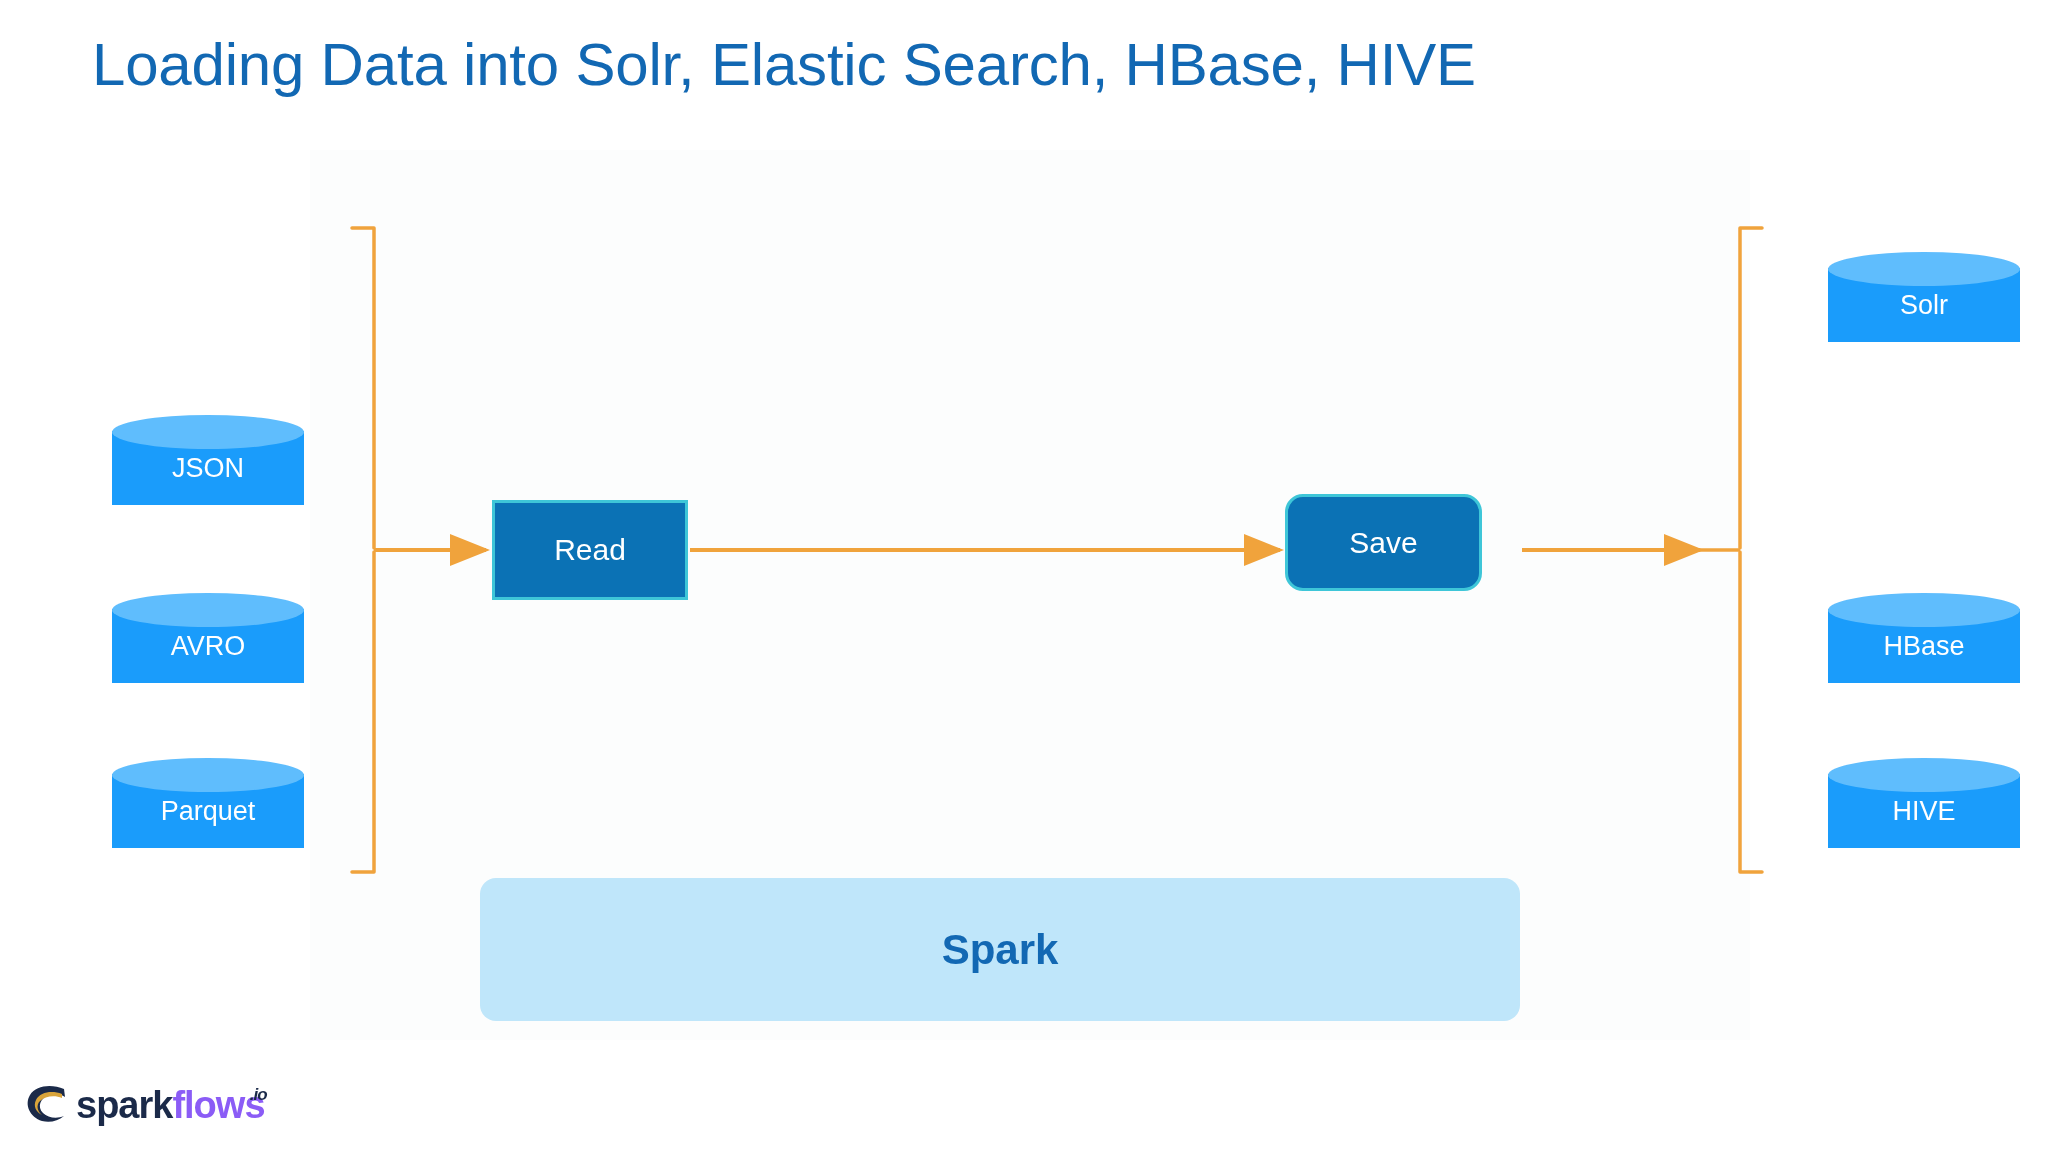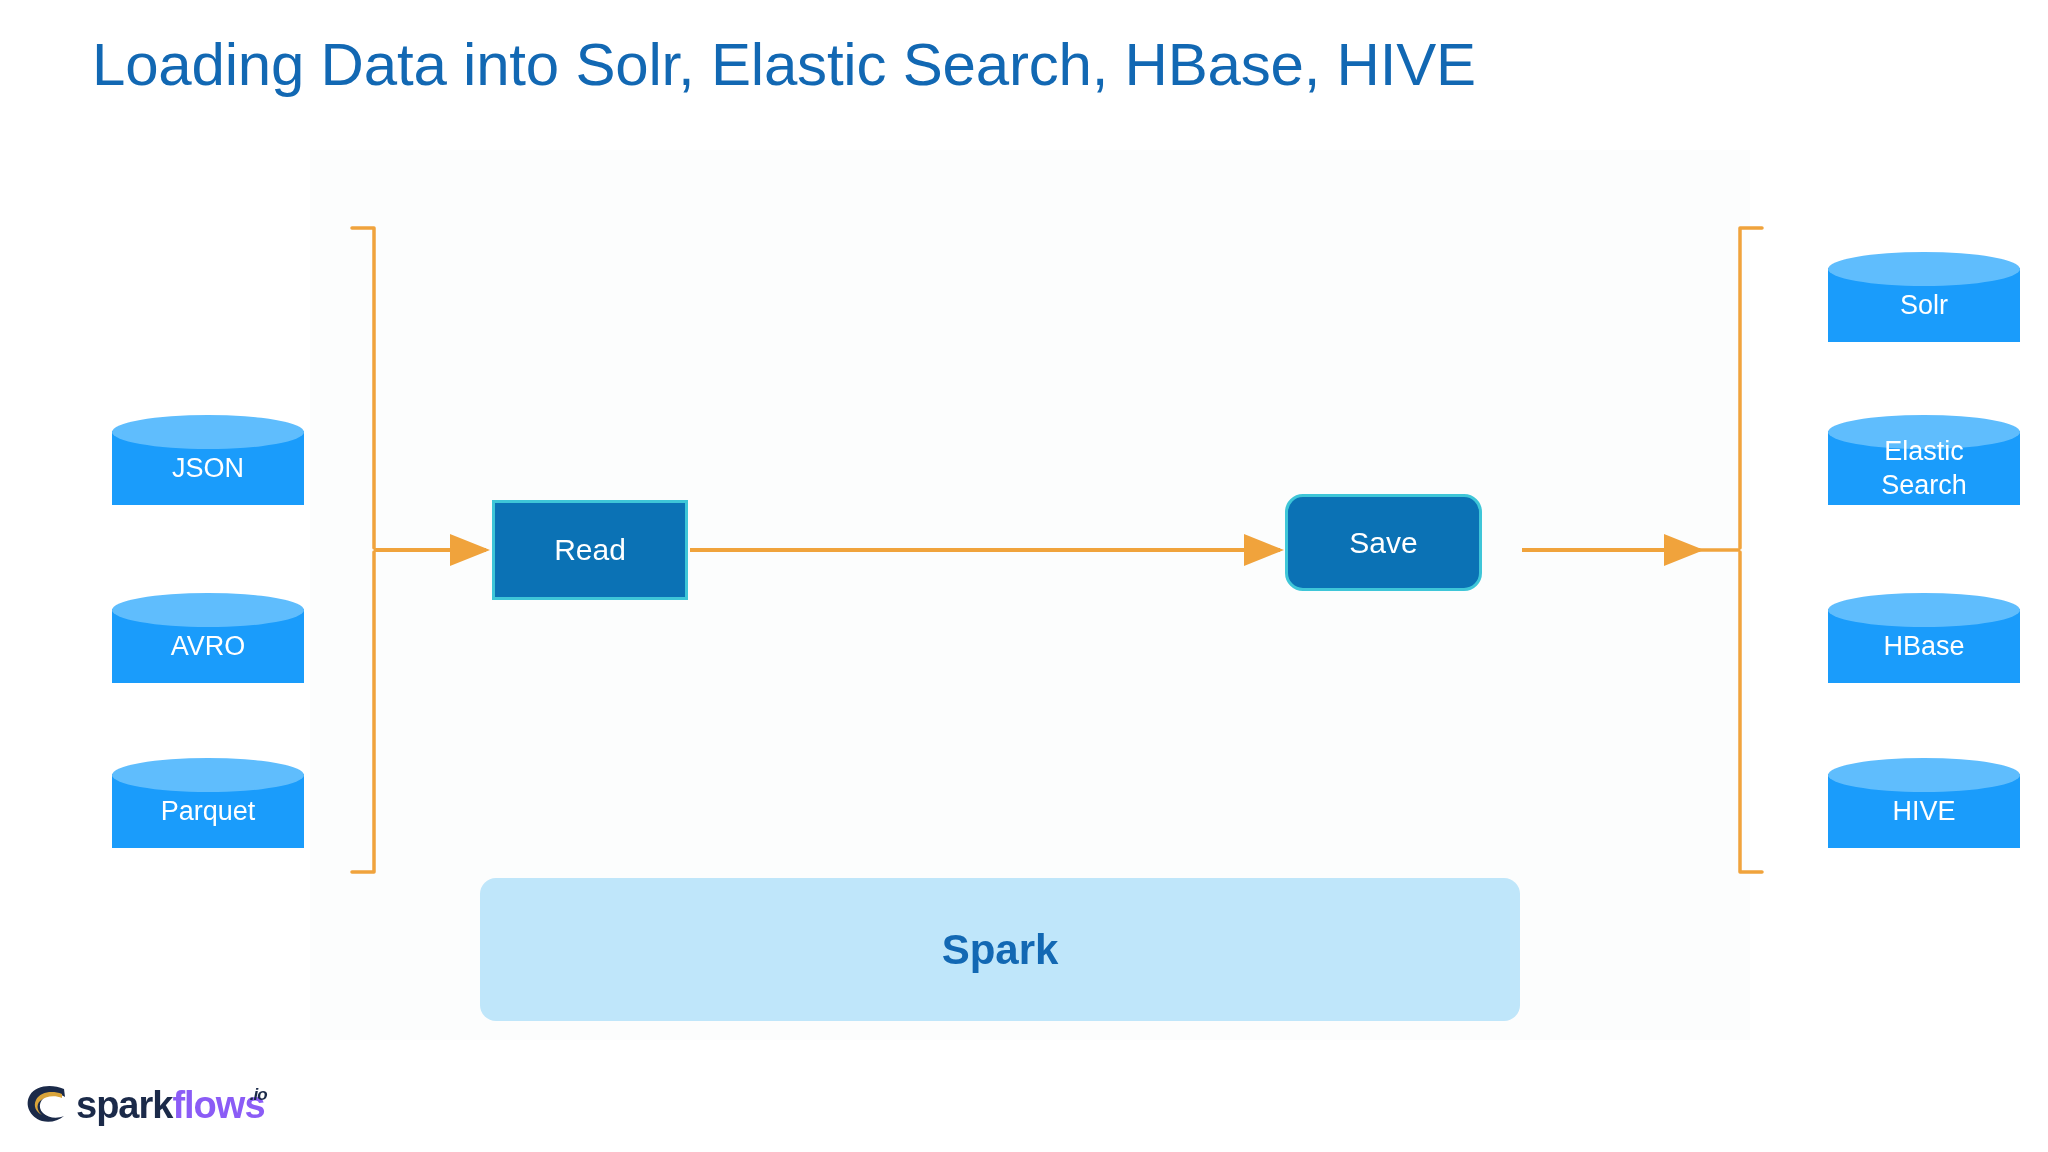--- a/index.html
+++ b/index.html
@@ -246,31 +246,20 @@
     <span>Save</span>
   </div>
 
   <div class="cylinder" style="left:1828px; top:252px;">
     <div class="cyl-bottom"></div>
     <div class="cyl-body"></div>
     <div class="cyl-top"></div>
     <div class="cyl-label">Solr</div>
   </div>
 
-  <div class="cylinder" style="left:1828px; top:415px;">
-    <div class="cyl-bottom"></div>
-    <div class="cyl-body"></div>
-    <div class="cyl-top"></div>
-    <div class="cyl-label two-line">
-      <div>
-        <div>Elastic</div>
-        <div>Search</div>
-      </div>
-    </div>
-  </div>
 
   <div class="cylinder" style="left:1828px; top:593px;">
     <div class="cyl-bottom"></div>
     <div class="cyl-body"></div>
     <div class="cyl-top"></div>
     <div class="cyl-label">HBase</div>
   </div>
 
   <div class="cylinder" style="left:1828px; top:758px;">
     <div class="cyl-bottom"></div>

